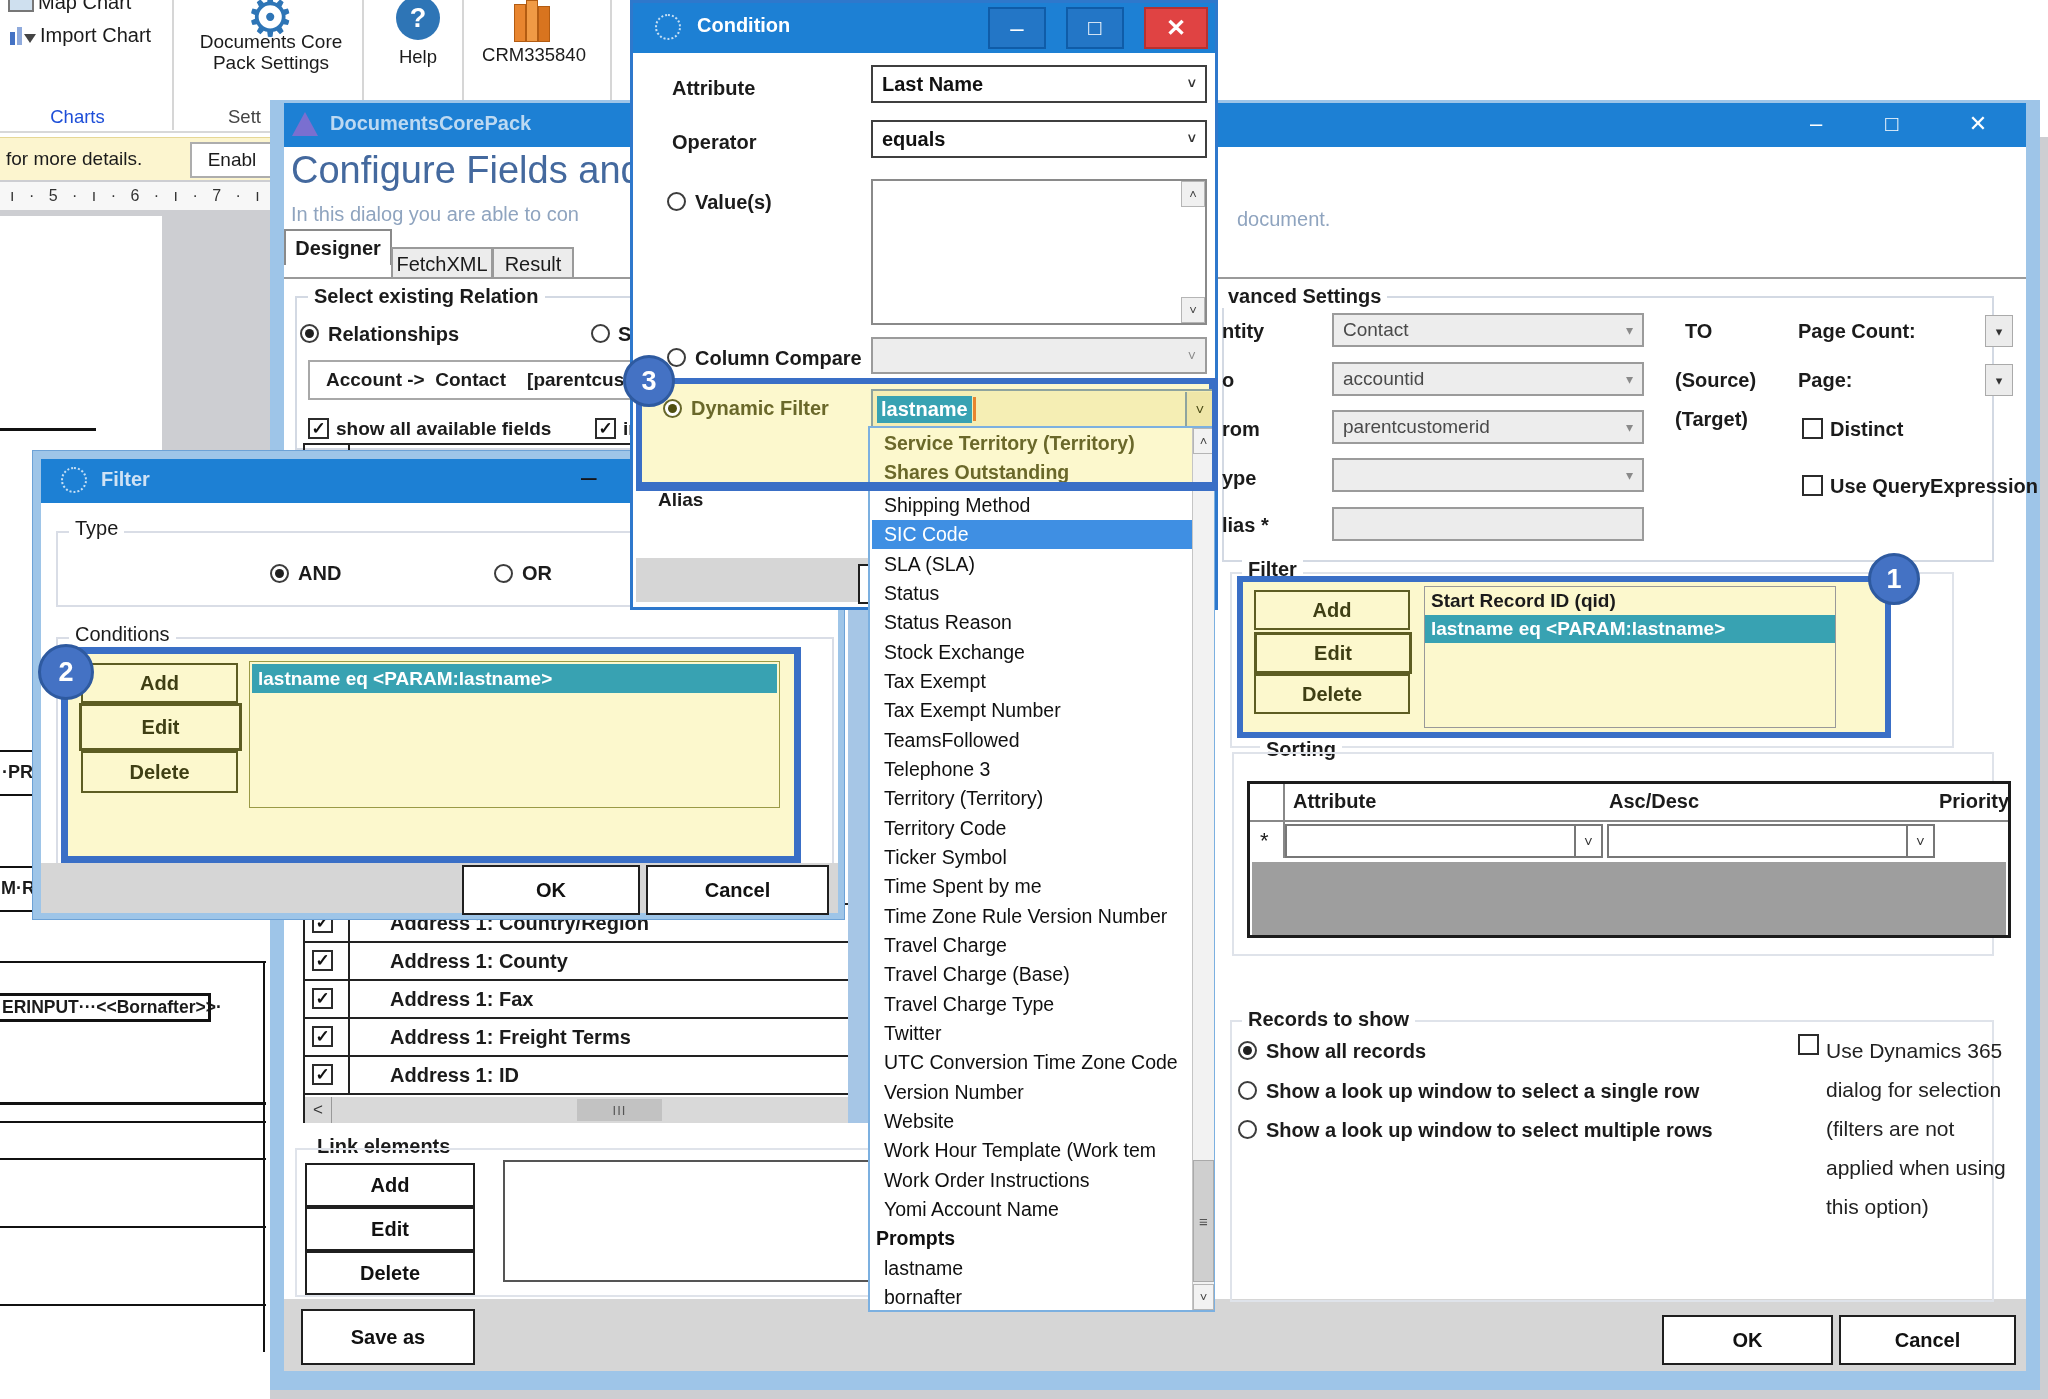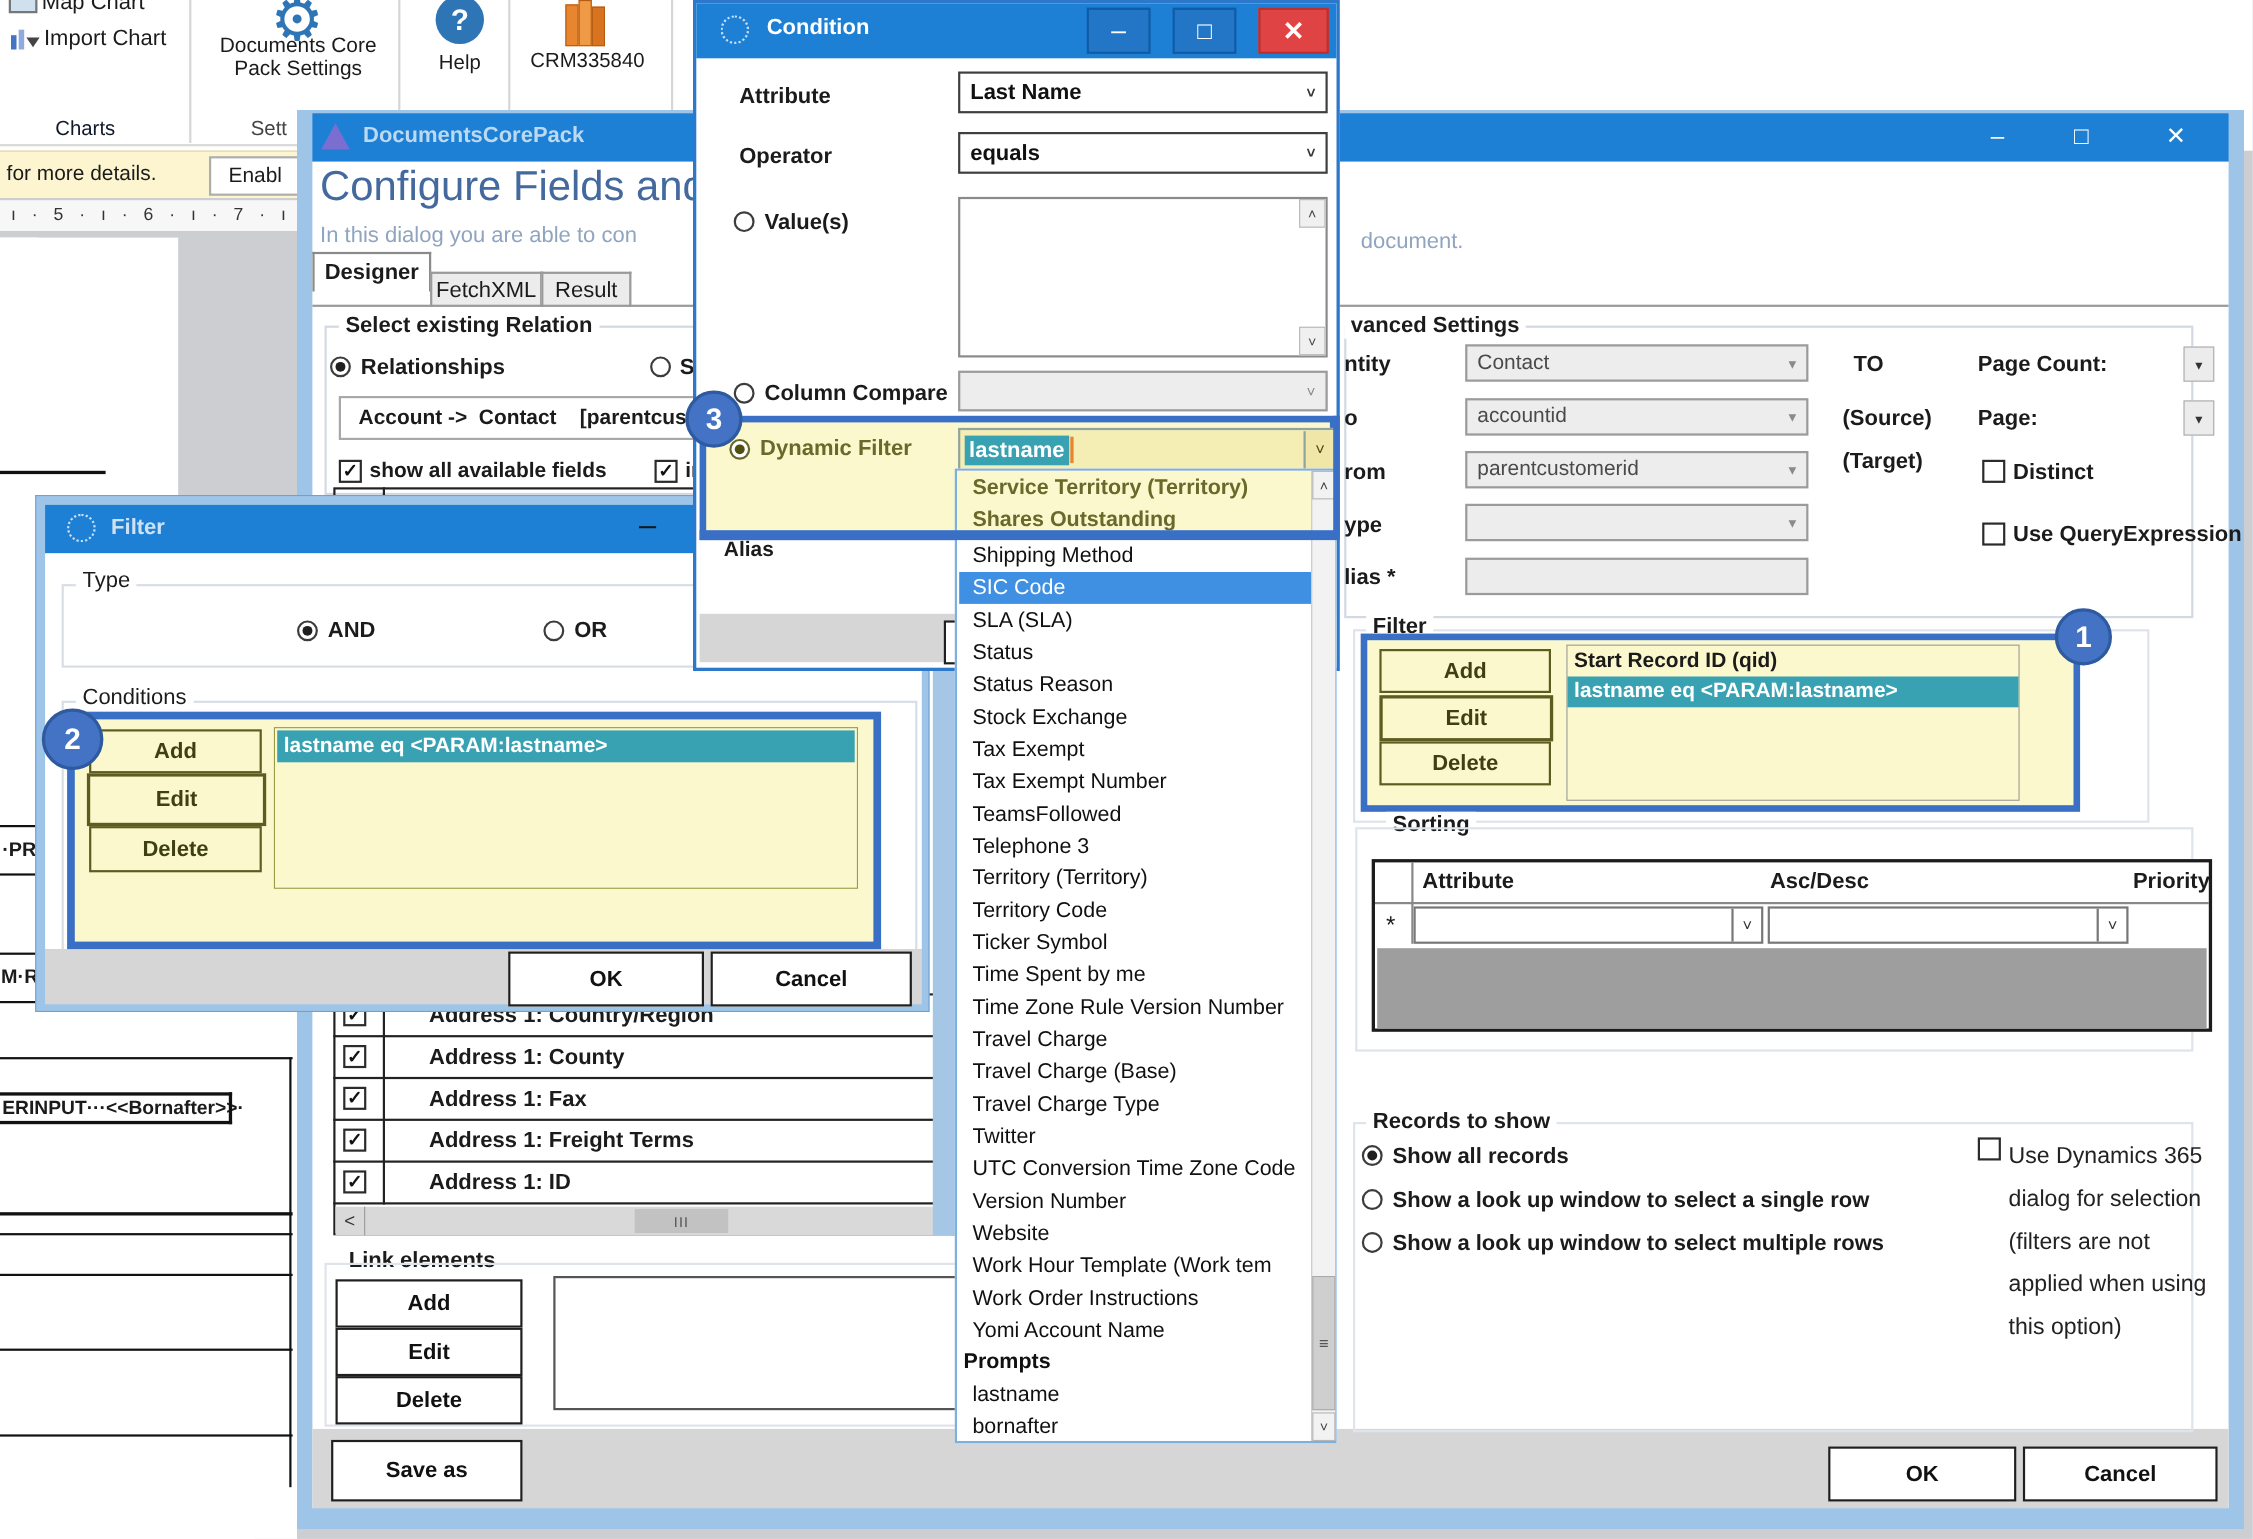--- a/index.html
+++ b/index.html
@@ -63,21 +63,21 @@
     </div>
   <div class="a" style="left:394px;top:46px;width:48px;text-align:center;font-size:18.5px">Help</div>
   <div class="a sep" style="left:462px;top:0;width:2px;height:130px"></div>
   <div class="a" style="left:514px;top:0;width:38px;height:42px">
     <i class="a" style="left:0;top:4px;width:10px;height:36px;background:#e8852f;border:1px solid #b35c12"></i>
     <i class="a" style="left:12px;top:0;width:10px;height:40px;background:#f09a45;border:1px solid #b35c12"></i>
     <i class="a" style="left:24px;top:6px;width:10px;height:34px;background:#d8741f;border:1px solid #b35c12"></i>
   </div>
   <div class="a" style="left:468px;top:44px;width:132px;text-align:center;font-size:18.5px">CRM335840</div>
   <div class="a sep" style="left:610px;top:0;width:2px;height:130px"></div>
-  <div class="a" style="left:30px;top:106px;width:95px;text-align:center;font-size:18.5px;color:#0f172a">Charts</div>
+  <div class="a" style="left:30px;top:106px;width:95px;text-align:center;font-size:18.5px;color:#1d4ed8">Charts</div>
   <div class="a" style="left:228px;top:106px;width:52px;font-size:18.5px;color:#444">Sett</div>
   <div class="a" style="left:0;top:131px;width:630px;height:2px;background:#d8d8d8"></div>
 
   <div class="a f" style="left:0;top:137px;width:270px;height:42px;background:#fcf5cf;border-top:1px solid #e6d795">
     <span style="font-size:19px;margin-left:6px">for more details.</span>
   </div>
   <div class="a fc" style="left:190px;top:142px;width:80px;height:32px;background:#fff;border:2px solid #adadad;font-size:19px;overflow:hidden">Enabl</div>
 
   <div class="a f" style="left:0;top:182px;width:270px;height:28px;background:#f7f7f7">
     <span style="font-size:16px;color:#333;letter-spacing:5px;margin-left:10px;white-space:nowrap">ı · 5 · ı · 6 · ı · 7 · ı · 8 ·</span>

